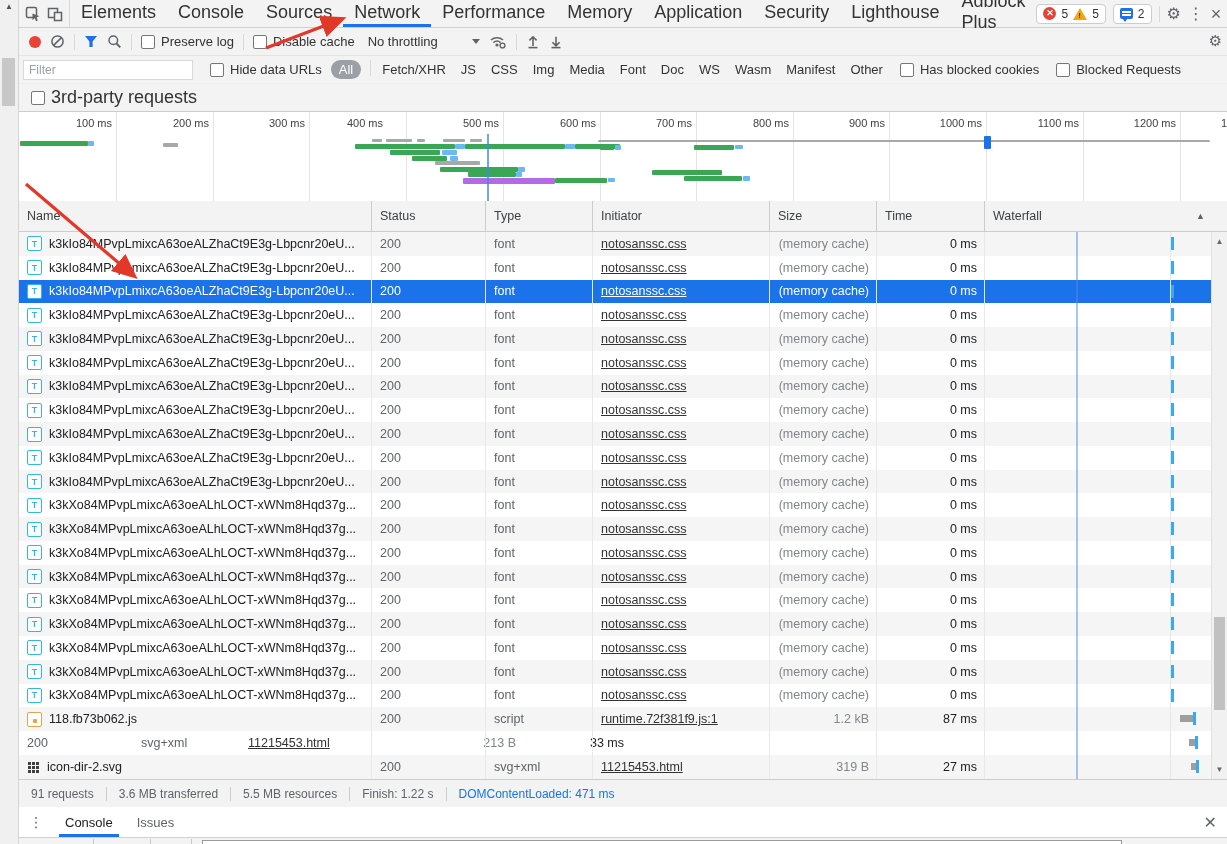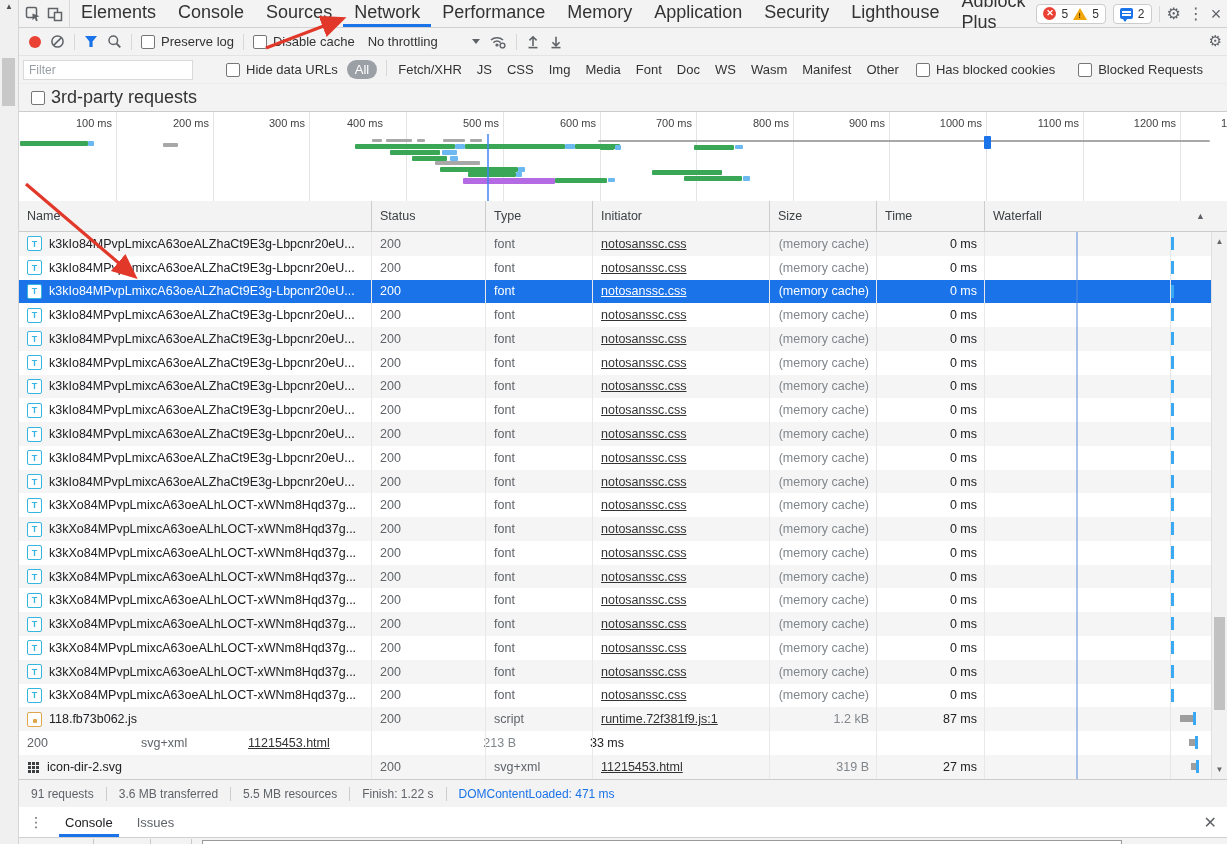--- a/index.html
+++ b/index.html
@@ -225,21 +225,21 @@
     <svg class="icon" width="14" height="15" viewBox="0 0 14 15">
         <path d="M7 2.8 V11.8 M3.4 8.2 L7 11.8 L10.6 8.2" fill="none" stroke="#5f6368" stroke-width="1.6"></path>
         <line x1="2.5" y1="13.6" x2="11.5" y2="13.6" stroke="#5f6368" stroke-width="1.6"></line>
       </svg>
   </span>
 </div>
 <span class="abs" id="tb-gear">⚙</span>
 
 <div class="abs" id="filterbar">
   <input id="filter-input" placeholder="Filter" style="">
-  <label class="chk" style="margin-left:24px">
+  <label class="chk" style="margin-left:8px">
     <span class="cb"></span>
     <span>Hide data URLs</span>
   </label>
   <div id="chips" style="display:flex;gap:11px">
       <div class="chip active">All</div>
       <div class="divv" style="margin: 0px -2px;"></div>
       <div class="chip">Fetch/XHR</div>
       <div class="chip">JS</div>
       <div class="chip">CSS</div>
       <div class="chip">Img</div>
@@ -248,21 +248,21 @@
       <div class="chip">Doc</div>
       <div class="chip">WS</div>
       <div class="chip">Wasm</div>
       <div class="chip">Manifest</div>
       <div class="chip">Other</div>
     </div>
   <label class="chk" style="margin-left:6px">
     <span class="cb"></span>
     <span>Has blocked cookies</span>
   </label>
-  <label class="chk" style="margin-left:14px">
+  <label class="chk" style="margin-left:8px">
     <span class="cb"></span>
     <span>Blocked Requests</span>
   </label>
 </div>
 
 <div class="abs" id="thirdparty">
   <label class="chk">
     <span class="cb"></span>
     <span>3rd-party requests</span>
   </label>

